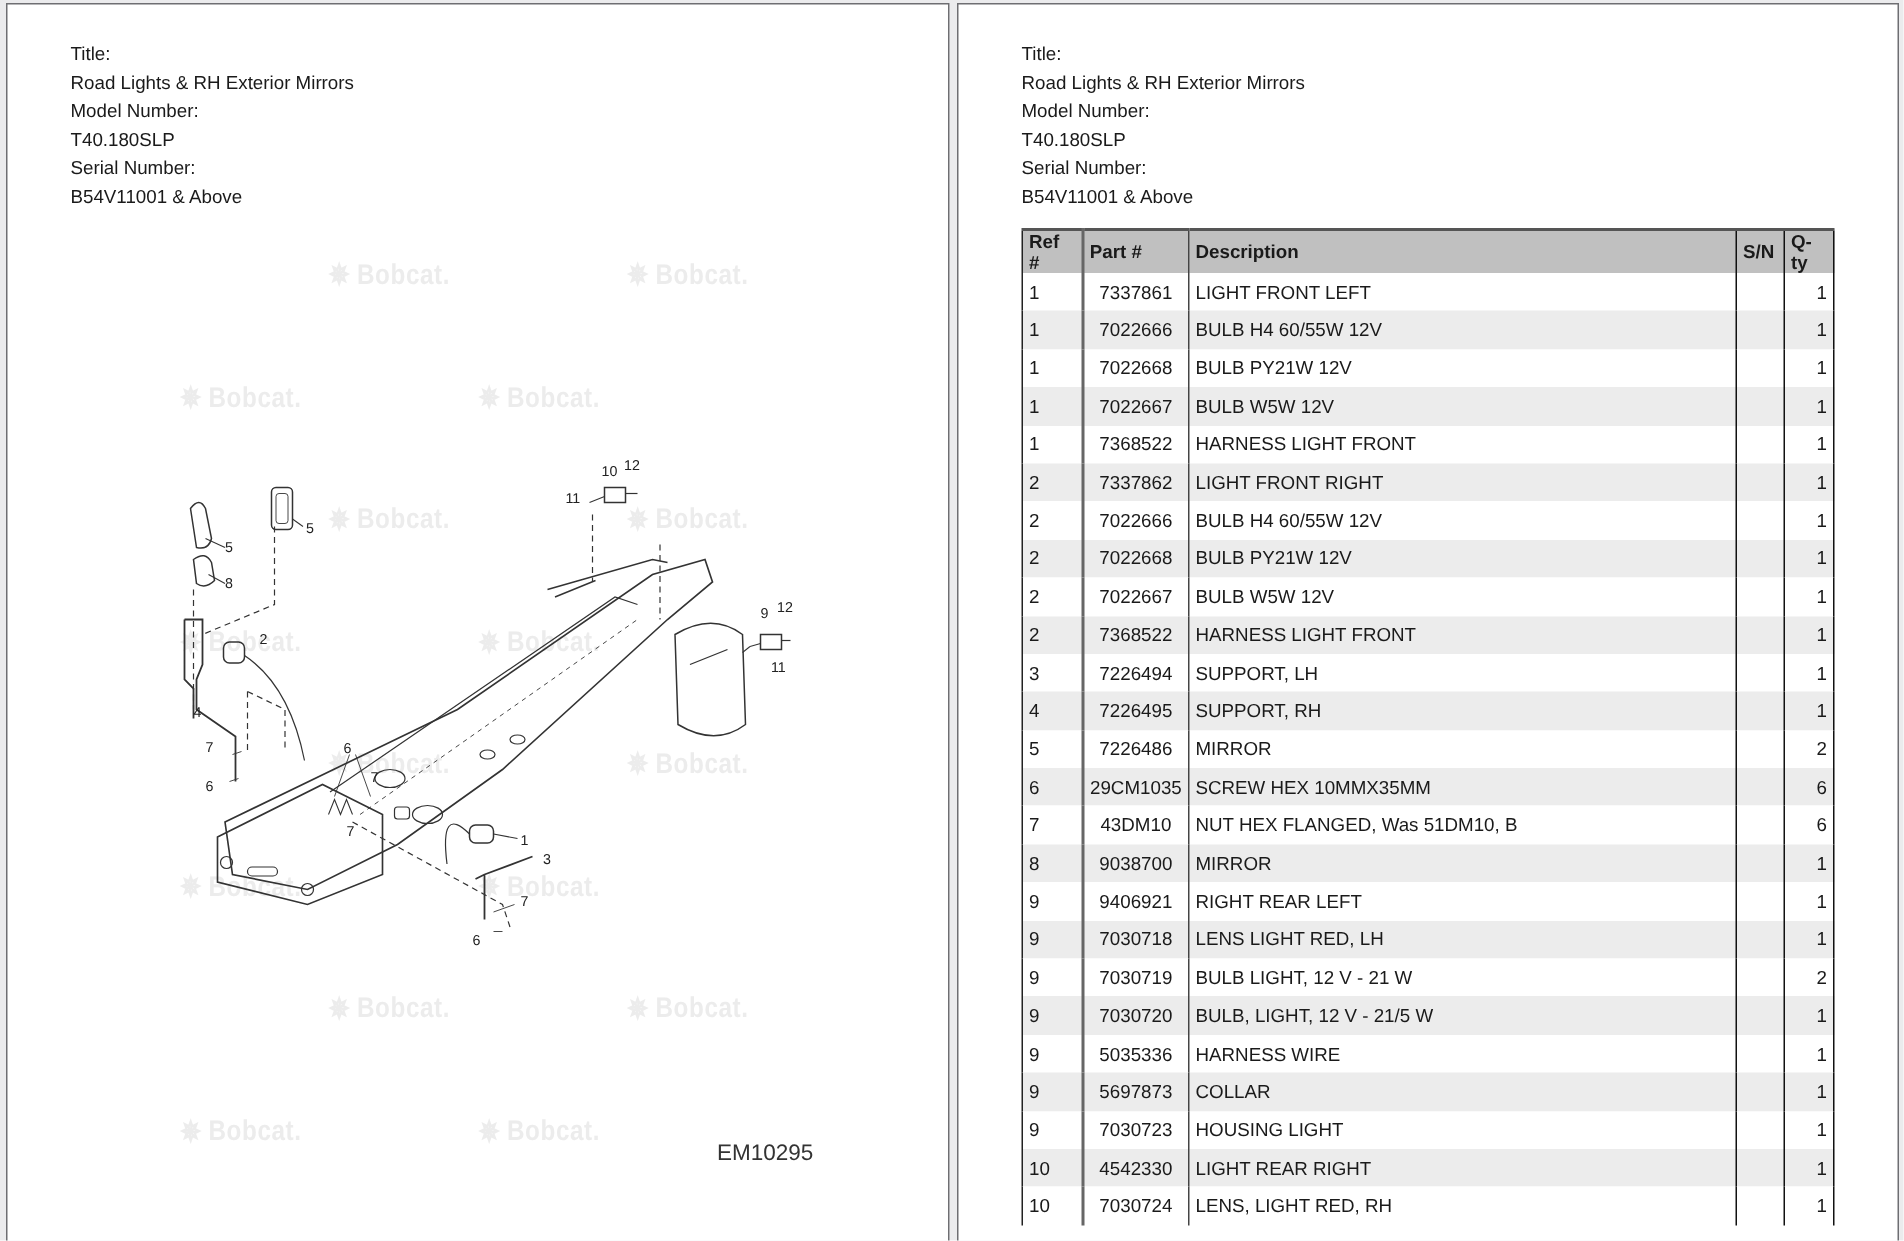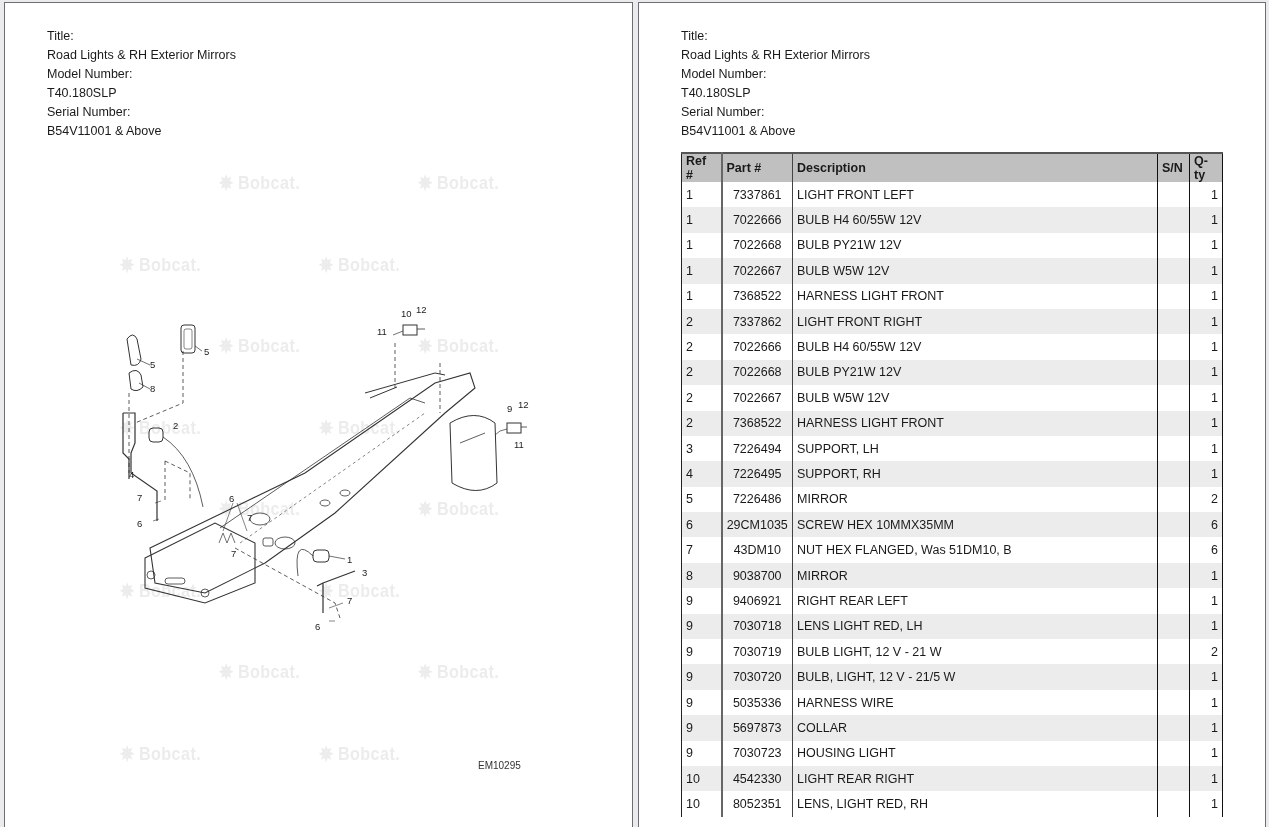--- a/index.html
+++ b/index.html
@@ -25,21 +25,21 @@
   .meta-row { display: flex; white-space: nowrap; flex-direction: column; }
   .meta-label { width: 95px; }
   .watermark {
     position: absolute; color: #ececec; font-weight: bold;
     font-size: 19px; letter-spacing: 0.5px;
     font-family: "Liberation Sans", sans-serif;
     display: flex; align-items: center; gap: 5px;
     transform: scaleX(0.85); transform-origin: left center;
   }
   .watermark .cat { font-size: 20px; }
-  .em-code { position: absolute; left: 473px; top: 757px; font-size: 10px; color: #333; }
+  .em-code { position: absolute; left: 473px; top: 757px; font-size: 15px; color: #333; }
   svg.diagram { position: absolute; left: 0; top: 0; }
 
   table.parts {
     position: absolute; left: 42px; top: 149px;
     border-collapse: collapse; width: 542px;
     font-size: 12.5px;
   }
   table.parts th {
     background: #c0c0c0; font-weight: bold; text-align: left;
     height: 25px; padding: 0 4px; box-sizing: border-box;
@@ -429,20 +429,20 @@
         </tr>
         <tr>
           <td class="c-ref">10</td>
           <td class="c-part">4542330</td>
           <td class="c-desc">LIGHT REAR RIGHT</td>
           <td class="c-sn"></td>
           <td class="c-qty">1</td>
         </tr>
         <tr>
           <td class="c-ref">10</td>
-          <td class="c-part">8052351</td>
+          <td class="c-part">7030724</td>
           <td class="c-desc">LENS, LIGHT RED,  RH</td>
           <td class="c-sn"></td>
           <td class="c-qty">1</td>
         </tr>
       </tbody>
   </table>
 </div>
 
 </body></html>

